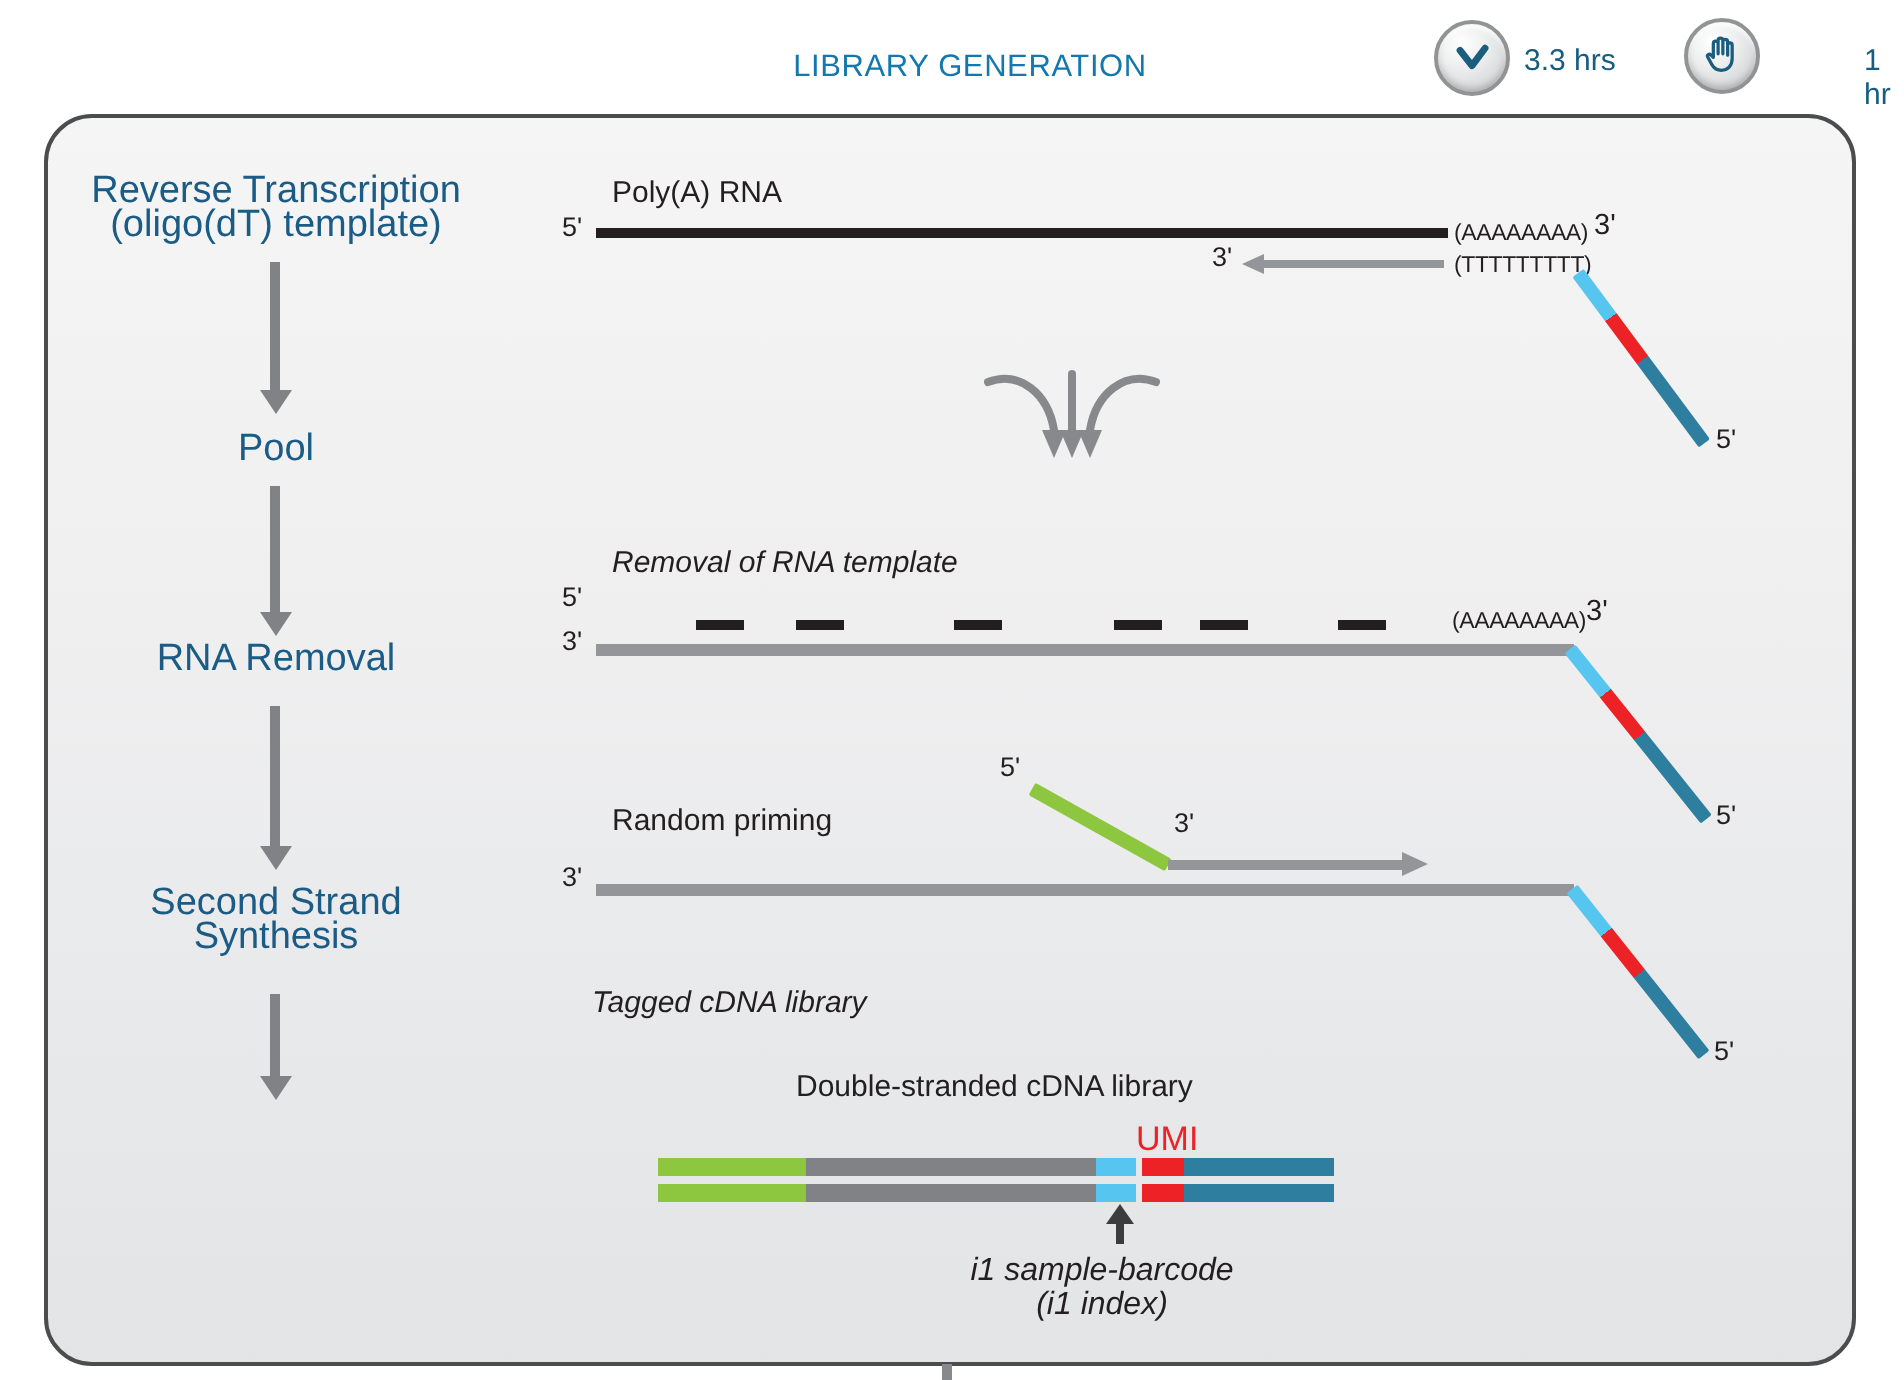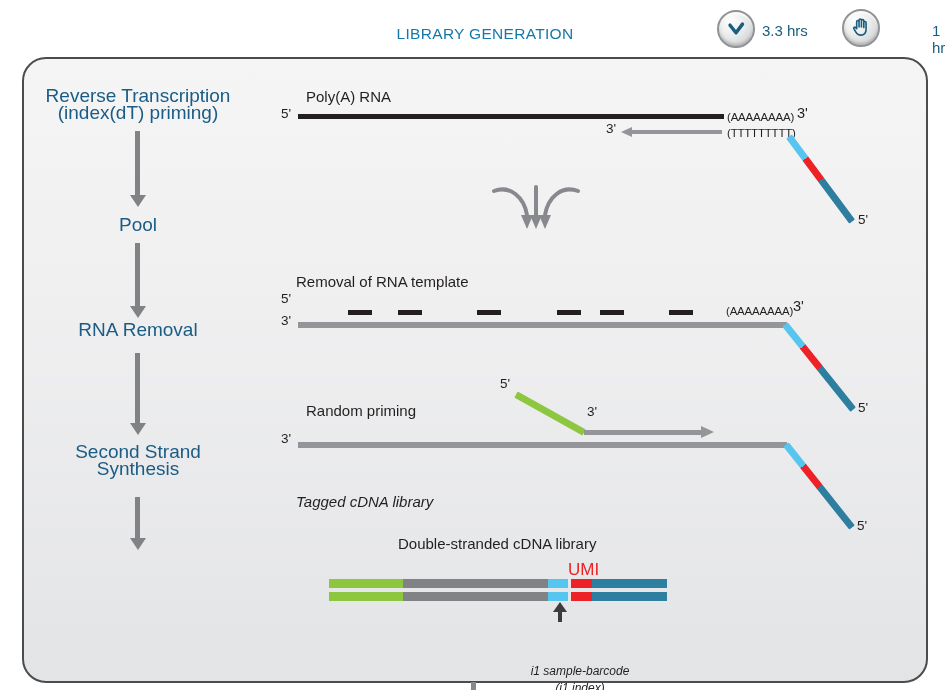--- a/index.html
+++ b/index.html
@@ -38,22 +38,22 @@
   .seq { position:absolute; font-size:11.5px; color:#231f20; white-space:nowrap; letter-spacing:-0.2px; }
   .hline { position:absolute; }
   .diag { position:absolute; height:7px; transform-origin:0 50%; border-radius:1px;
     background:linear-gradient(90deg,#56c5f0 0%,#56c5f0 26%,#ec2227 26%,#ec2227 51%,#2e7e9f 51%,#2e7e9f 100%); }
   .green-diag { position:absolute; height:7px; transform-origin:0 50%; background:#8dc63f; border-radius:1px; }
   .dash { position:absolute; width:24px; height:5px; background:#231f20; }
 
   .ds-bar { position:absolute; left:329px; height:9px; display:flex; }
   .ds-bar span { height:9px; }
 
-  .caption { position:absolute; left:480px; width:200px; text-align:center;
-    font-size:12px; font-style:italic; color:#231f20;margin-top:37px; }
+  .caption { position:absolute; left:451px; width:200px; text-align:center;
+    font-size:16px; font-style:italic; color:#231f20; }
 </style>
 </head>
 <body>
 
 <div id="stage">
 
   <div class="title">LIBRARY GENERATION</div>
 
   <div class="badge" style="left:717px; top:10px;">
     <svg viewBox="0 0 24 24">
@@ -66,21 +66,21 @@
     <svg viewBox="0 0 24 24">
       <path d="M8 12.5 V6.2 a1.1 1.1 0 0 1 2.2 0 V11 M10.2 11 V4.8 a1.1 1.1 0 0 1 2.2 0 V11 M12.4 11 V5.4 a1.1 1.1 0 0 1 2.2 0 V11.6 M14.6 11.6 V7 a1.05 1.05 0 0 1 2.1 0 v6.2 c0 3.4 -2.1 5.4 -4.9 5.4 c-2.2 0 -3.5 -0.9 -4.4 -2.5 l-2 -3.6 c-0.5 -0.9 0.7 -1.7 1.4 -1 l1.2 1.1" fill="none" stroke="#1b5d7e" stroke-width="1.5" stroke-linecap="round" stroke-linejoin="round"></path>
     </svg>
   </div>
   <div class="badge-label" style="left:886px; top:22px;margin-left:46px;">1 hr</div>
 
   <div class="panel"></div>
 
   <div class="flow-step" style="left:28px; top:87px;">
     <div>Reverse Transcription</div>
-    <div>(index(dT) priming)</div>
+    <div>(oligo(dT) template)</div>
   </div>
   <div class="varrow" style="left:135px; top:131px; height:64px;"></div>
 
   <div class="flow-step" style="left:28px; top:216px;">
     <div>Pool</div>
   </div>
   <div class="varrow" style="left:135px; top:243px; height:63px;"></div>
 
   <div class="flow-step" style="left:28px; top:321px;">
     <div>RNA Removal</div>
@@ -114,21 +114,21 @@
       <path d="M52 4 L52 34"></path>
       <path d="M94 8 C 78 2, 64 14, 61 32"></path>
     </g>
     <g fill="#87898c" stroke="none">
       <polygon points="37,32 49,32 43,46"></polygon>
       <polygon points="46,32 58,32 52,46"></polygon>
       <polygon points="55,32 67,32 61,46"></polygon>
     </g>
   </svg>
 
-  <div class="lbl" style="left:296px; top:273px;">Removal of RNA template</div>
+  <div class="lbl" style="left:306px; top:273px;font-style:italic;">Removal of RNA template</div>
   <div class="prime" style="left:281px; top:291px;">5'</div>
   <div class="prime" style="left:281px; top:313px;">3'</div>
 
   <div class="dash" style="left:348px; top:310px;"></div>
   <div class="dash" style="left:398px; top:310px;"></div>
   <div class="dash" style="left:477px; top:310px;"></div>
   <div class="dash" style="left:557px; top:310px;"></div>
   <div class="dash" style="left:600px; top:310px;"></div>
   <div class="dash" style="left:669px; top:310px;"></div>
 

